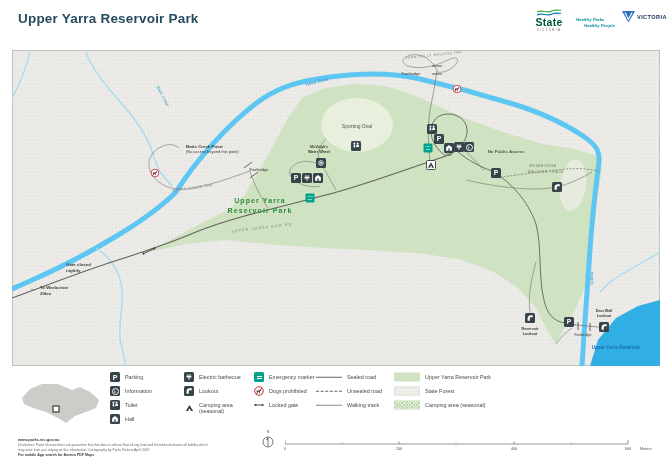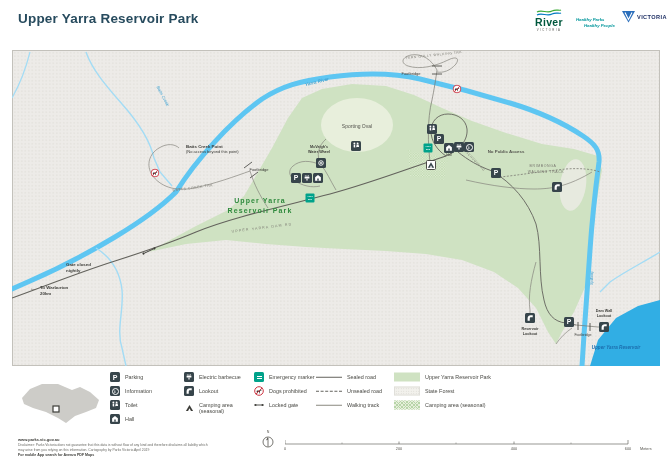--- a/index.html
+++ b/index.html
@@ -77,21 +77,21 @@
 
 <div id="page">
 
   <div class="title">Upper Yarra Reservoir Park</div>
 
   <div class="parks-logo">
     <svg width="26" height="8" viewBox="0 0 26 8" style="display:block;margin:0 auto;">
       <path d="M1,3 C6,0 11,5 16,2 C20,0 23,2 25,1" stroke="#3aaa35" stroke-width="1.2" fill="none"></path>
       <path d="M1,6 C6,3 11,8 16,5 C20,3 23,5 25,4" stroke="#0079c1" stroke-width="1.2" fill="none"></path>
     </svg>
-    <div class="parks-word">River</div>
+    <div class="parks-word">State</div>
     <div class="parks-sub">VICTORIA</div>
   </div>
 
   <div class="tagline">
     <div class="t1">Healthy Parks</div>
     <div class="t2">Healthy People</div>
   </div>
 
   <div class="vic-logo">
     <svg width="13" height="12" viewBox="0 0 13 12">

